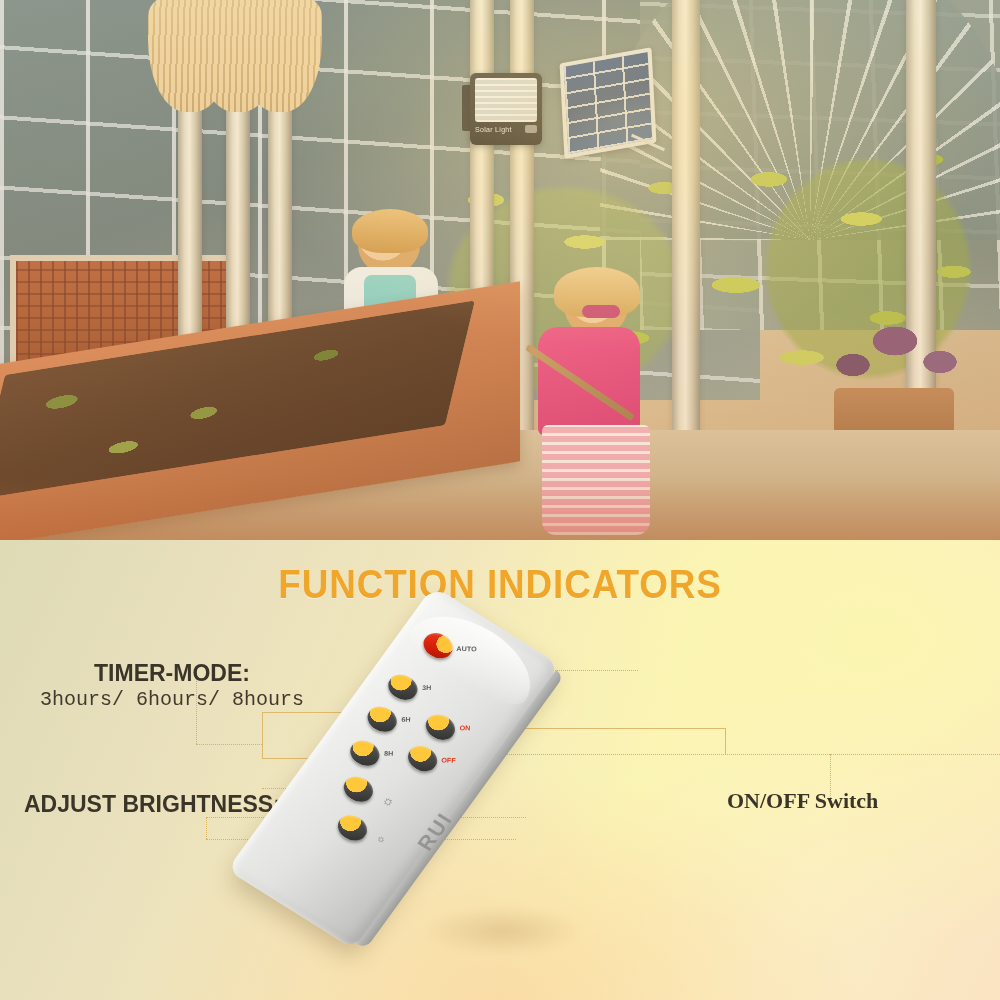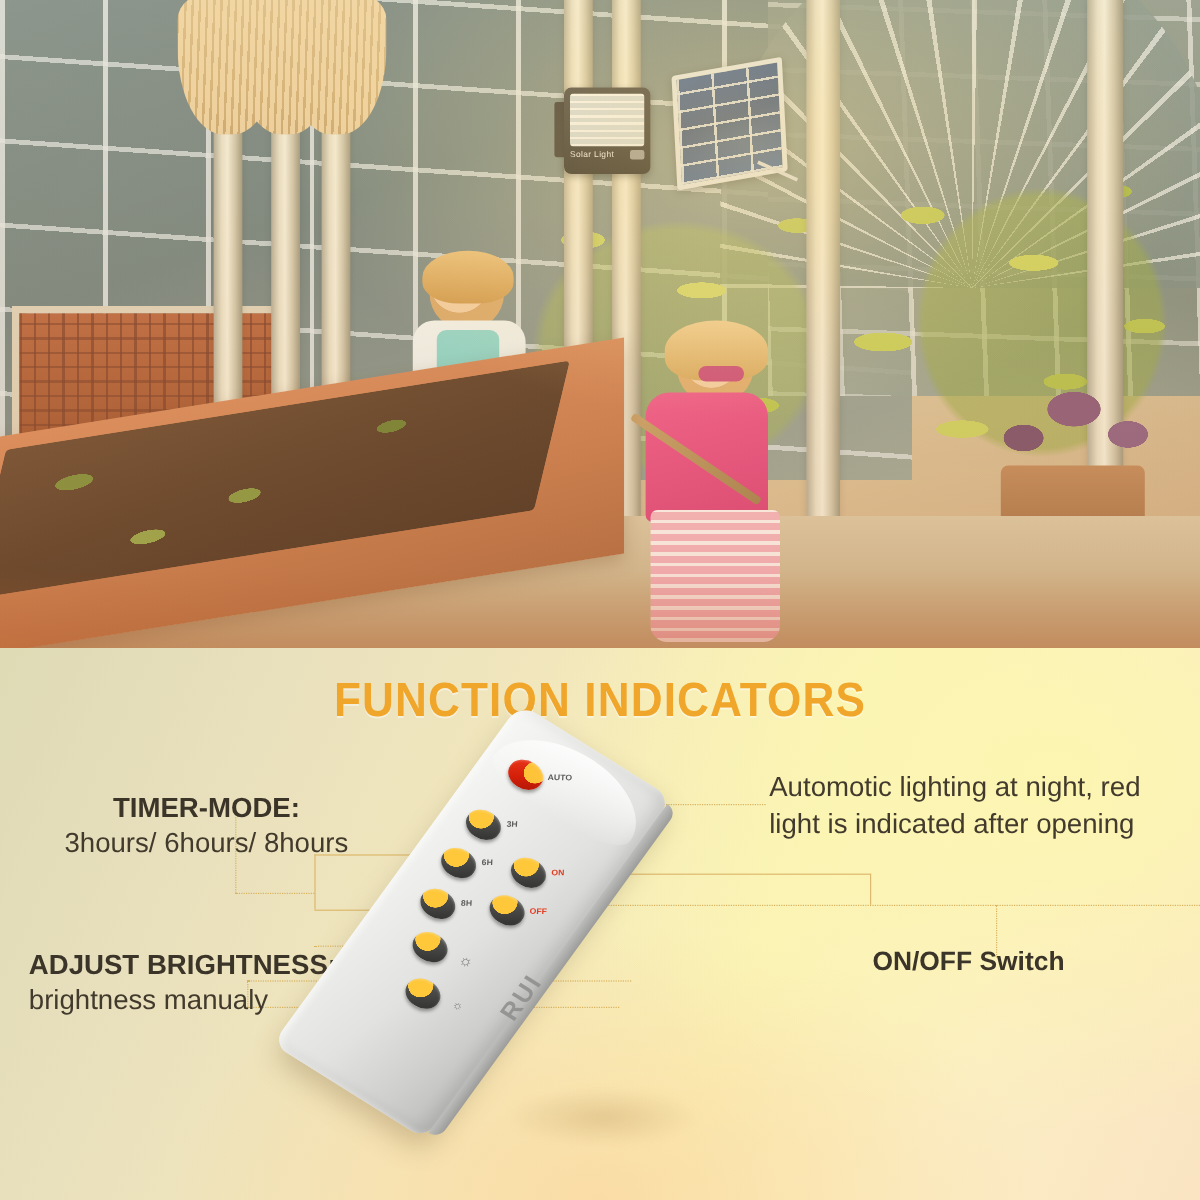--- a/index.html
+++ b/index.html
@@ -184,31 +184,31 @@
     position:absolute; left:0; top:22px; width:1000px; text-align:center;
     font-size:40px; font-weight:bold; letter-spacing:1px;
     color:#f0a62a;
     font-family:"Liberation Sans Narrow","Liberation Sans", sans-serif;
     transform:scaleX(.92);
     text-shadow:0 1px 0 rgba(255,255,255,.45);
   }
 
   .label-block{ position:absolute; color:#3a3326; }
   .label-block .hd{ font-weight:bold; font-size:23px; line-height:1.22; color:#3b3428; }
-  .label-block .bd{ font-size:23px; line-height:1.33; color:#423a2c; }
+  .label-block .bd{ font-size:20px; line-height:1.33; color:#423a2c;font-family:Liberation Mono, monospace; }
 
   #timer-block{ left:22px; top:105px; width:300px; text-align:center; }
   #timer-block .hd{ text-align:center;margin-top:14px; }
   #timer-block .bd{ text-align:center; }
 
   #auto-block{ left:641px; top:100px; width:355px; }
 
   #brightness-block{ left:24px; top:250px; width:300px; }
 
-  #onoff-block{ left:727px; top:248px; width:220px; }
+  #onoff-block{ left:727px; top:248px; width:220px;font-family:Liberation Serif, serif; }
   #onoff-block .hd{ font-weight:600; font-size:22px; }
 
   
   .conn{ position:absolute; background:transparent; pointer-events:none; }
   .h-line{ position:absolute; height:0; border-top:1px dotted #d8b25f; }
   .h-solid{ position:absolute; height:0; border-top:1px solid #ddb96d; }
   .v-line{ position:absolute; width:0; border-left:1px dotted #d8b25f; }
   .v-solid{ position:absolute; width:0; border-left:1px solid #ddb96d; }
 
   
@@ -365,26 +365,24 @@
       <div class="v-line" style="left:206px; top:277px; height:22px;"></div>
       <div class="h-line" style="left:206px; top:299px; width:310px;"></div>
     </div>
 
     <div class="label-block" id="timer-block">
       <div class="hd">TIMER-MODE:</div>
       <div class="bd">3hours/ 6hours/ 8hours</div>
     </div>
 
     <div class="label-block" id="auto-block">
-      <div class="bd">Automotic lighting at night, red light is indicated after opening</div>
     </div>
 
     <div class="label-block" id="brightness-block">
       <div class="hd">ADJUST BRIGHTNESS:</div>
-      <div class="bd">brightness manualy</div>
     </div>
 
     <div class="label-block" id="onoff-block">
       <div class="hd">ON/OFF Switch</div>
     </div>
 
   </div>
 
   <div class="remote-wrap">
     <div class="rem-shadow"></div>

